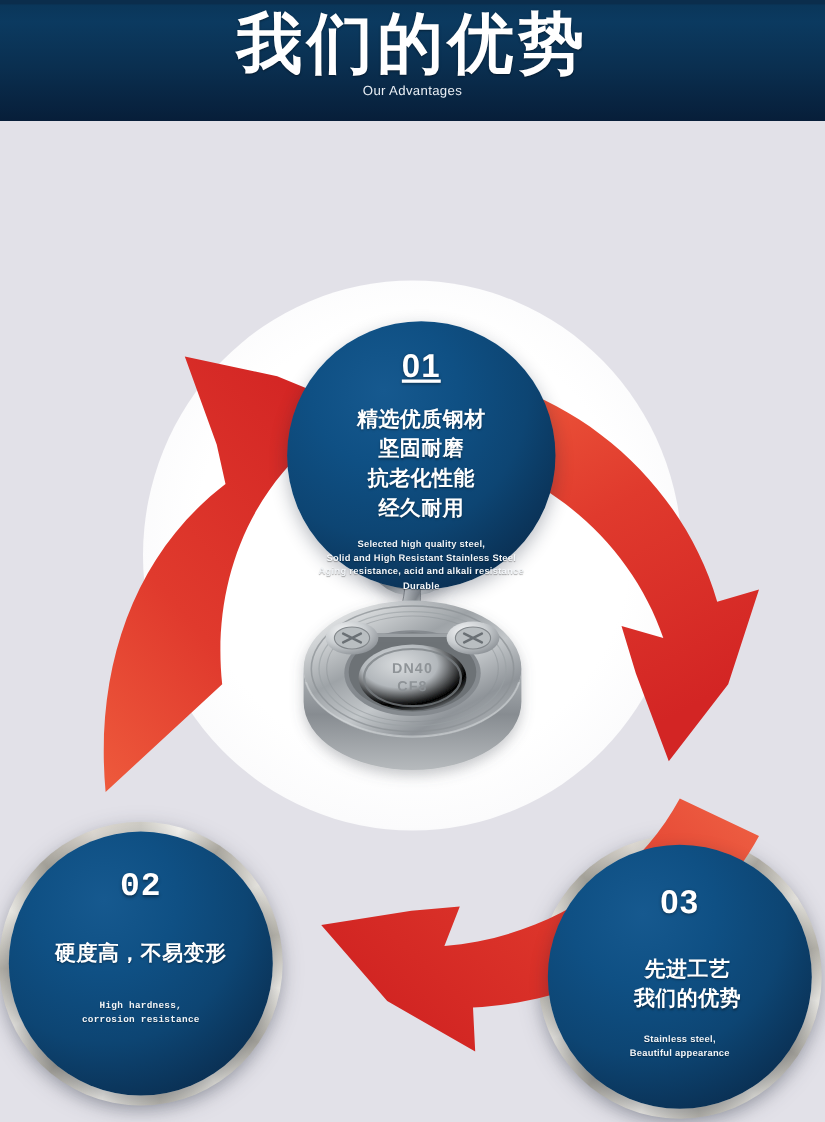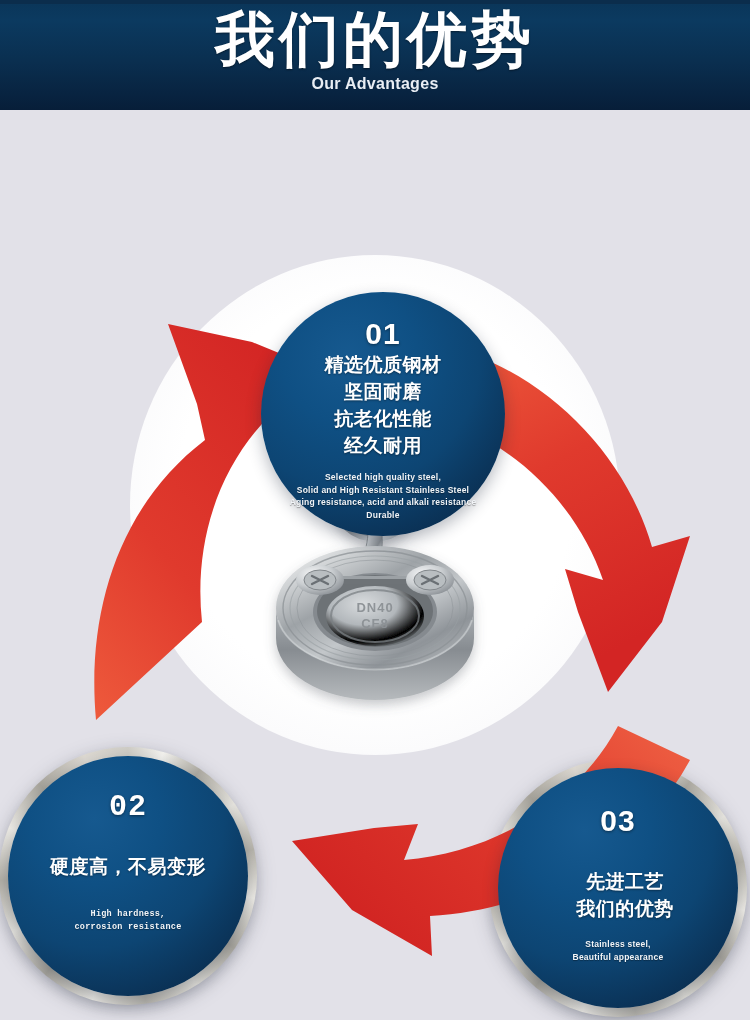--- a/index.html
+++ b/index.html
@@ -22,21 +22,21 @@
     background:#0b2d4c;
   }
   #title-cn {
     position:absolute; left:0; top:13px; width:750px;
     font-size:60px; font-weight:bold; color:#ffffff;
     letter-spacing:4px; line-height:54px;
     text-shadow:0 1px 2px rgba(0,0,0,.45);
   }
   #title-en {
     position:absolute; left:0; top:75px; width:750px;
-    font-size:16px; color:#e9eef4; font-weight:bold; letter-spacing:.3px;
+    font-size:12px; color:#e9eef4; font-weight:normal; letter-spacing:.3px;
   }
 
   
   #stage {
     position:absolute; left:0; top:110px; width:750px; height:910px;
   }
   #stage-svg { position:absolute; left:0; top:0; }
 
   
   .node {
@@ -66,22 +66,22 @@
     text-shadow:0 1px 2px rgba(0,0,0,.40); letter-spacing:.5px;
   }
   .node-en {
     font-size:8.5px; font-weight:bold; line-height:12.5px;
     letter-spacing:.25px; color:#f2f5f8;
     text-shadow:0 1px 1px rgba(0,0,0,.35);
   }
 
   #node-01 { left:261px; top:182px; width:244px; height:244px; }
   #node-01 .node-ring { width:262px; height:262px; }
-  #node-01 .node-num { margin-top:27px; }
-  #node-01 .node-cn  { margin-top:2px; }
+  #node-01 .node-num { margin-top:27px;text-decoration:underline; }
+  #node-01 .node-cn  { margin-top:19px; }
   #node-01 .node-en  { margin-top:12px; }
 
   #node-02 { left:8px; top:646px; width:240px; height:240px;font-family:Liberation Mono, monospace; }
   #node-02 .node-ring { width:258px; height:258px; }
   #node-02 .node-num { margin-top:36px; }
   #node-02 .node-cn  { margin-top:33px; }
   #node-02 .node-en  { margin-top:26px; }
 
   #node-03 { left:498px; top:658px; width:240px; height:240px; }
   #node-03 .node-ring { width:258px; height:258px; }

